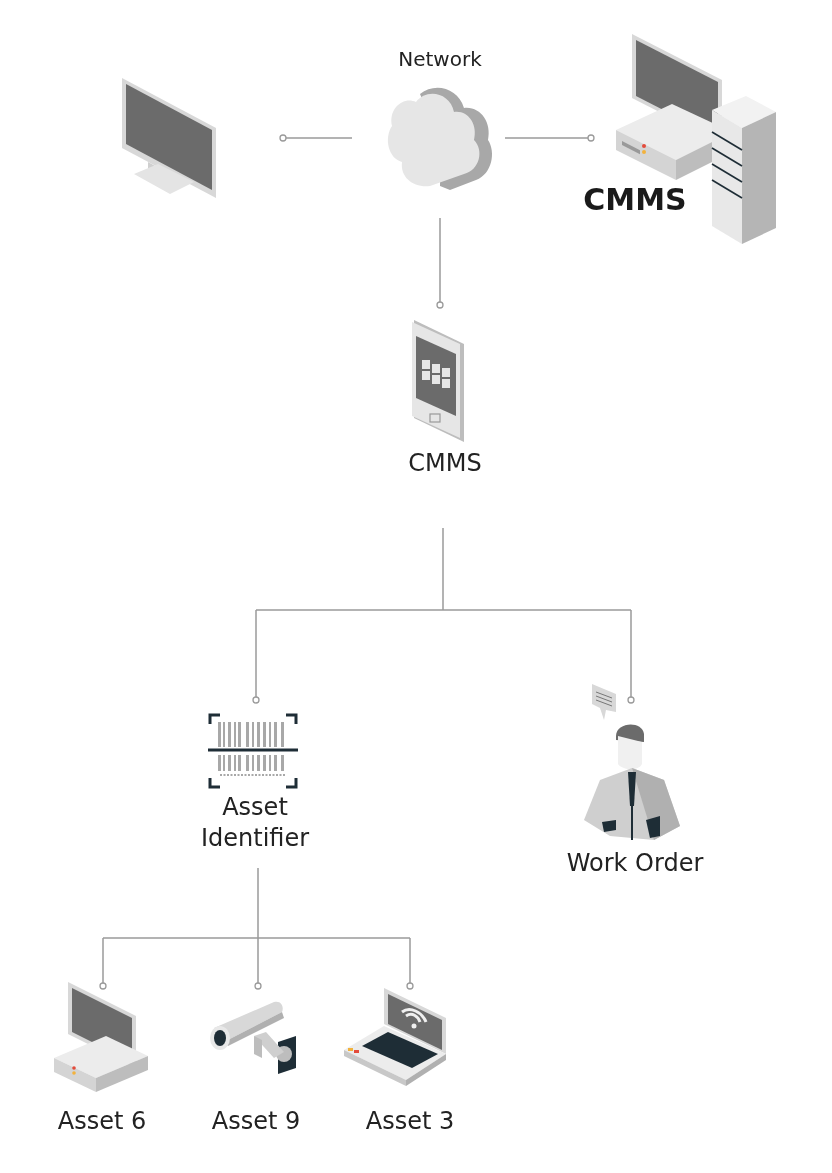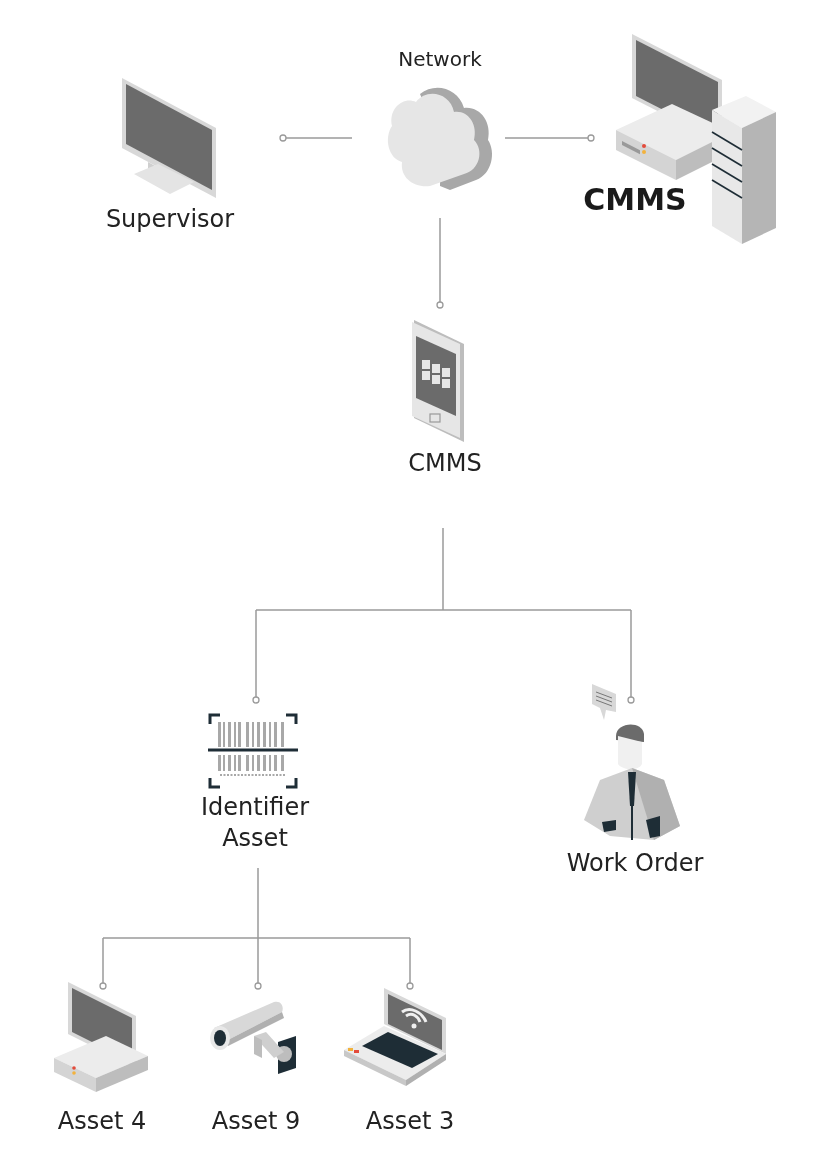--- a/index.html
+++ b/index.html
@@ -46,21 +46,20 @@
   <path d="M12 44 C8 26 24 14 36 20 C46 6 70 10 74 30 C88 28 98 42 94 58 C104 68 100 88 84 92 L50 104 C34 106 20 96 22 80 C8 76 4 56 12 44 Z" fill="#e6e6e6"></path>
 </svg>
 
 <svg class="ico" style="left:118px;top:78px;" width="100" height="120" viewBox="0 0 100 120">
   <polygon points="4,0 98,50 98,120 4,70" fill="#d8d8d8"></polygon>
   <polygon points="8,6 94,52 94,112 8,66" fill="#6b6b6b"></polygon>
   <polygon points="30,84 48,94 48,106 30,96" fill="#cfcfcf"></polygon>
   <polygon points="16,96 40,86 76,104 52,116" fill="#e4e4e4"></polygon>
 </svg>
 <div class="lbl" style="left:80px;top:204px;width:180px;">
-  <span style="display:block">Supervisor</span>
 </div>
 
 <svg class="ico" style="left:612px;top:34px;" width="170" height="212" viewBox="0 0 170 212">
   <polygon points="20,0 110,46 110,110 20,64" fill="#d8d8d8"></polygon>
   <polygon points="24,6 106,48 106,104 24,62" fill="#6b6b6b"></polygon>
   <polygon points="4,96 60,70 120,98 64,126" fill="#ececec"></polygon>
   <polygon points="4,96 64,126 64,146 4,116" fill="#d4d4d4"></polygon>
   <rect x="10" y="102" width="18" height="4" fill="#999" transform="skewY(27)"></rect>
   <circle cx="32" cy="112" r="2" fill="#e34b3b"></circle>
   <circle cx="32" cy="118" r="2" fill="#f2b23c"></circle>
@@ -127,22 +126,22 @@
       <rect x="51" y="43" width="3" height="16"></rect>
       <rect x="57" y="43" width="3" height="16"></rect>
     <rect x="63" y="43" width="2" height="16"></rect>
       <rect x="68" y="43" width="3" height="16"></rect>
       <rect x="75" y="43" width="3" height="16"></rect>
   </g>
   <line x1="14" y1="63" x2="80" y2="63" stroke="#a8a8a8" stroke-width="2" stroke-dasharray="2,1.5"></line>
   <line x1="2" y1="38" x2="92" y2="38" stroke="#1e2d36" stroke-width="3"></line>
 </svg>
 <div class="lbl" style="left:170px;top:792px;width:170px;">
+  <span style="display:block">Asset</span>
   <span style="display:block">Identifier</span>
-  <span style="display:block">Asset</span>
 </div>
 
 <svg class="ico" style="left:580px;top:680px;" width="110" height="170" viewBox="0 0 110 170">
   <g>
     <polygon points="12,4 36,14 36,32 26,30 24,40 20,28 12,24" fill="#d8d8d8"></polygon>
     <g stroke="#777" stroke-width="1">
         <line x1="16" y1="12" x2="32" y2="18"></line>
         <line x1="16" y1="16" x2="32" y2="22"></line>
         <line x1="16" y1="20" x2="32" y2="26"></line>
       </g>
@@ -160,21 +159,21 @@
 
 <svg class="ico" style="left:52px;top:982px;" width="100" height="110" viewBox="0 0 100 110">
   <polygon points="16,0 84,34 84,86 16,52" fill="#d8d8d8"></polygon>
   <polygon points="20,6 80,36 80,80 20,50" fill="#6b6b6b"></polygon>
   <polygon points="2,76 54,54 96,74 44,96" fill="#ececec"></polygon>
   <polygon points="2,76 44,96 44,110 2,90" fill="#d4d4d4"></polygon>
   <polygon points="44,96 96,74 96,88 44,110" fill="#bdbdbd"></polygon>
   <circle cx="22" cy="86" r="1.8" fill="#e34b3b"></circle>
     <circle cx="22" cy="91" r="1.8" fill="#f2b23c"></circle>
 </svg>
-<div class="lbl" style="left:42px;top:1106px;width:120px;">Asset 4</div>
+<div class="lbl" style="left:42px;top:1106px;width:120px;">Asset 6</div>
 
 <svg class="ico" style="left:204px;top:996px;" width="100" height="84" viewBox="0 0 100 84">
   <polygon points="74,46 92,40 92,72 74,78" fill="#1e2d36"></polygon>
   <circle cx="80" cy="58" r="8" fill="#bdbdbd"></circle>
   <polygon points="50,40 62,36 80,56 70,62" fill="#cfcfcf"></polygon>
   <polygon points="50,40 58,44 58,62 50,58" fill="#bdbdbd"></polygon>
   <path d="M10 32 L70 6 C78 4 80 12 78 16 L20 46 Z" fill="#d8d8d8"></path>
   <path d="M20 46 L78 16 L80 22 L24 50 Z" fill="#b0b0b0"></path>
   <ellipse cx="16" cy="42" rx="10" ry="12" fill="#e8e8e8"></ellipse>
   <ellipse cx="16" cy="42" rx="6" ry="8" fill="#1e2d36"></ellipse>

